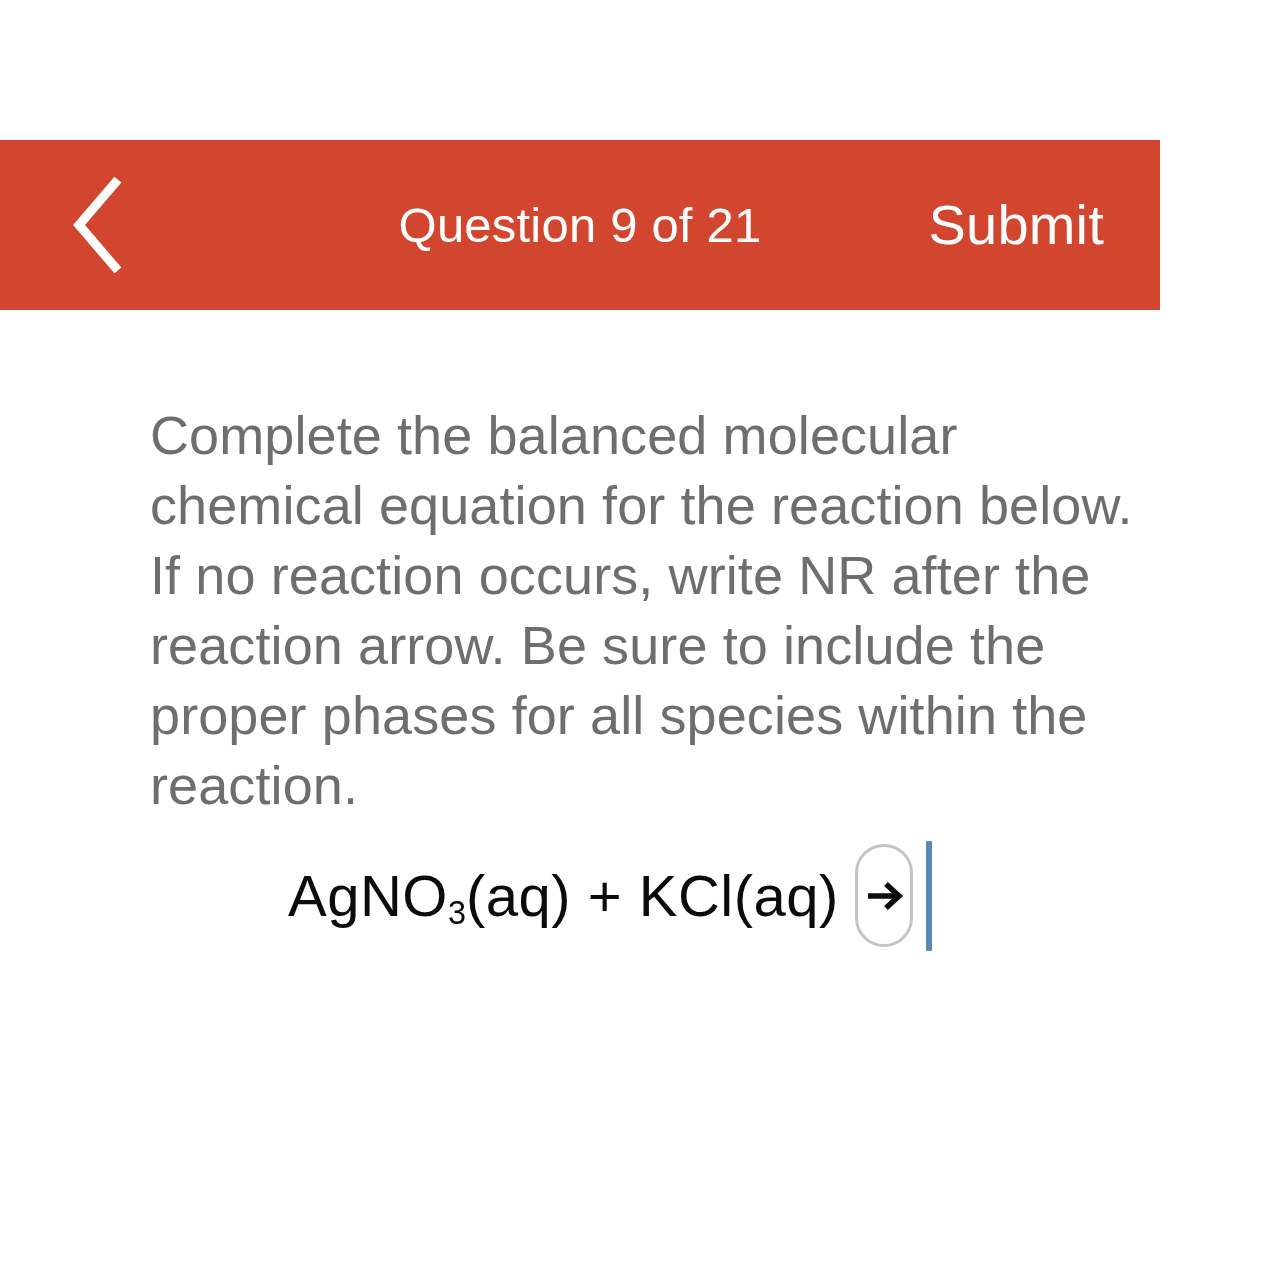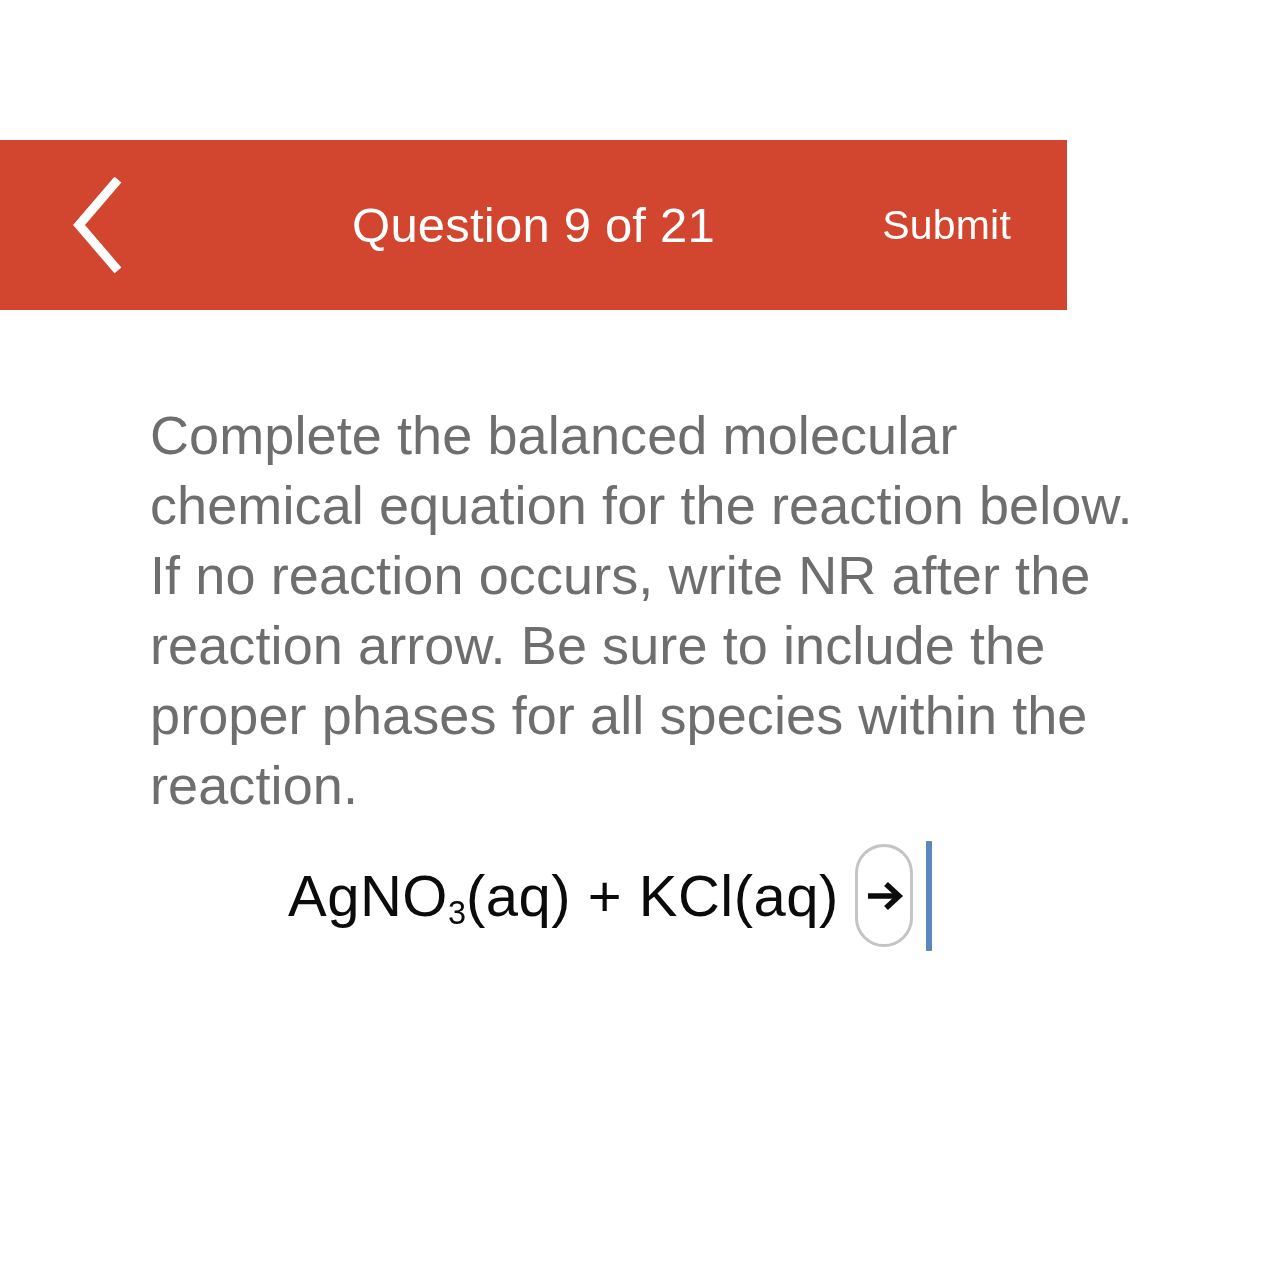--- a/index.html
+++ b/index.html
@@ -14,21 +14,21 @@
     overflow: hidden;
     font-family: "Liberation Sans", sans-serif;
     -webkit-font-smoothing: antialiased;
   }
 
   
   .navbar {
     position: absolute;
     left: 0;
     top: 140px;
-    width: 1067px;
+    width: 1160px;
     height: 170px;
     background: #d2452f;
     display: flex;
     align-items: center;
     box-sizing: border-box;
   }
   .nav-back {
     position: absolute;
     left: 52px;
     top: 50%;
@@ -59,21 +59,21 @@
     line-height: 1;
     pointer-events: none;
   }
 
   .nav-submit {
     position: absolute;
     right: 56px;
     top: 50%;
     transform: translateY(-50%);
     color: #ffffff;
-    font-size: 41px;
+    font-size: 56px;
     font-weight: 400;
     line-height: 1;
     background: transparent;
     border: none;
     padding: 0;
     cursor: pointer;
     font-family: "Liberation Sans", sans-serif;
     letter-spacing: 0.2px;
   }
 

